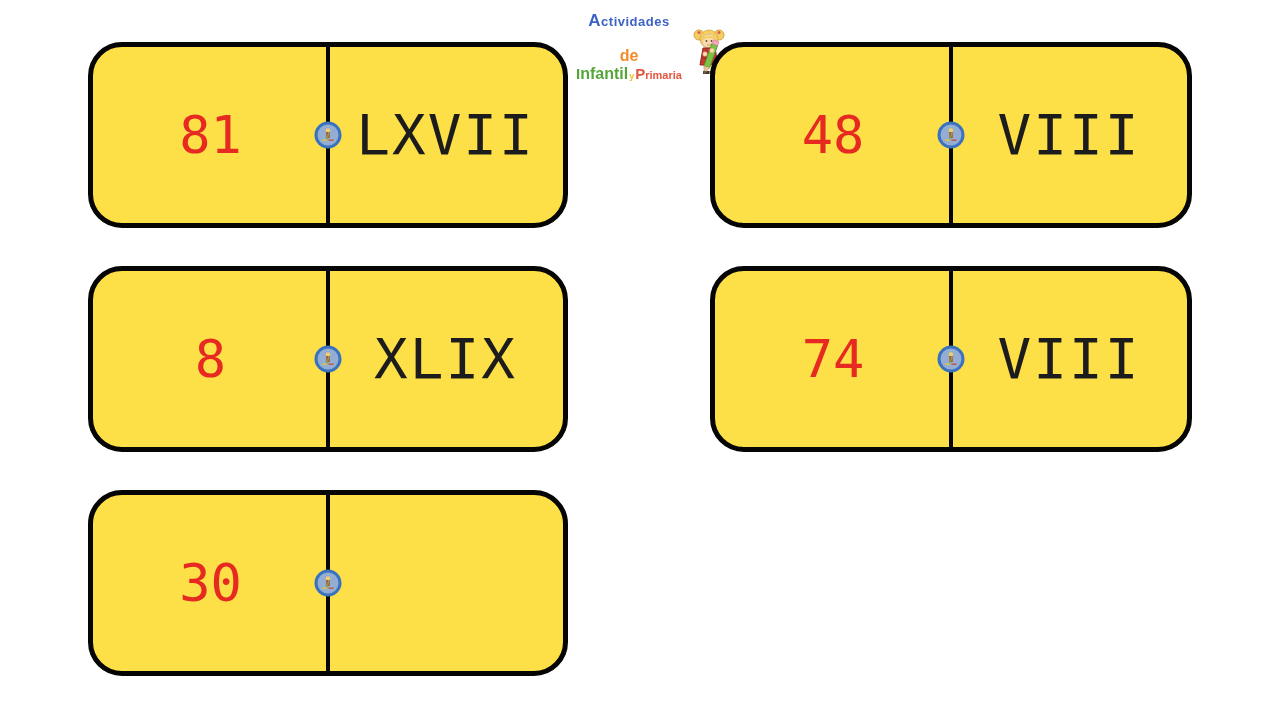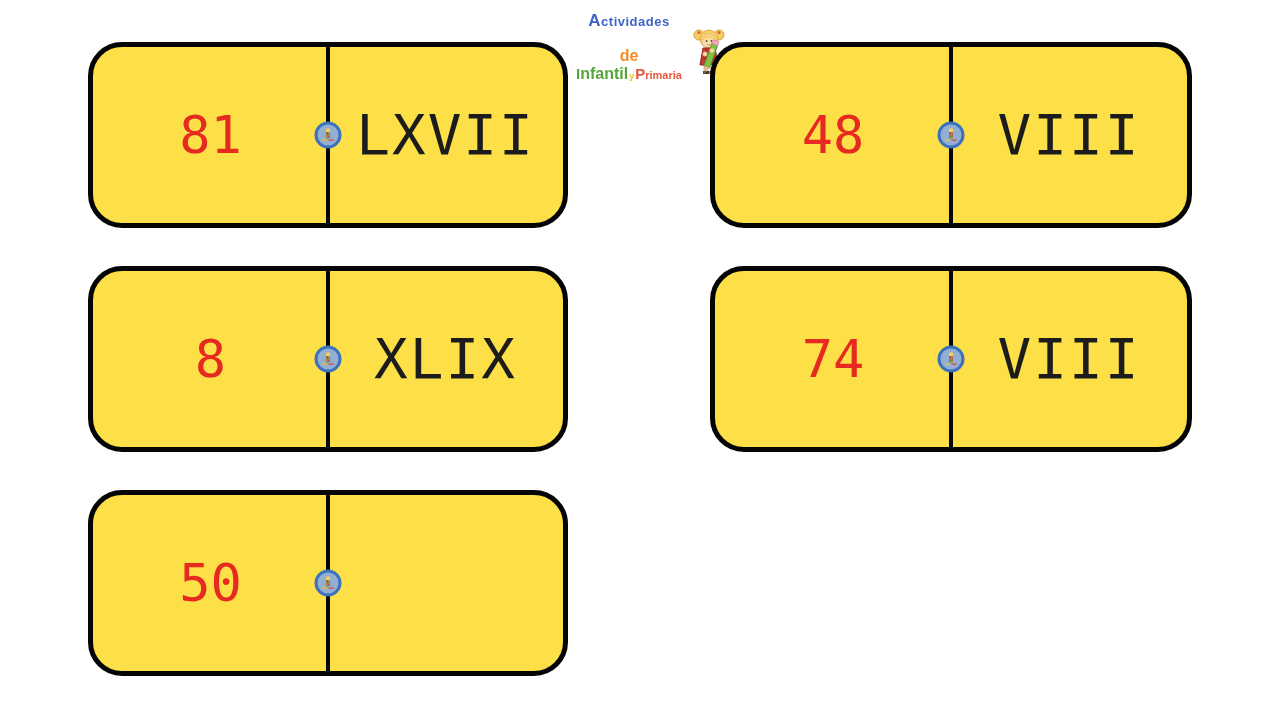--- a/index.html
+++ b/index.html
@@ -244,21 +244,21 @@
           <rect x="9.7" y="7.5" width="1.6" height="7.5" fill="#6fb13a" transform="rotate(15 10.5 11)"></rect>
           <rect x="4.5" y="15" width="5" height="1.3" fill="#e8c23a"></rect>
           <rect x="11" y="15" width="5" height="1.3" fill="#d04a3a"></rect>
         </svg>
     </div>
   </div>
 
 
   <div class="card">
     <div class="cell left">
-        <span class="arabic">50</span>
+        <span class="arabic">30</span>
       </div>
     <div class="divider"></div>
     <div class="badge">
       <svg viewBox="0 0 21 21" width="21" height="21">
           <circle cx="10.5" cy="6" r="2.2" fill="#f3cf63"></circle>
           <rect x="8.8" y="7.5" width="3.4" height="6" fill="#c8392e"></rect>
           <rect x="9.7" y="7.5" width="1.6" height="7.5" fill="#6fb13a" transform="rotate(15 10.5 11)"></rect>
           <rect x="4.5" y="15" width="5" height="1.3" fill="#e8c23a"></rect>
           <rect x="11" y="15" width="5" height="1.3" fill="#d04a3a"></rect>
         </svg>

